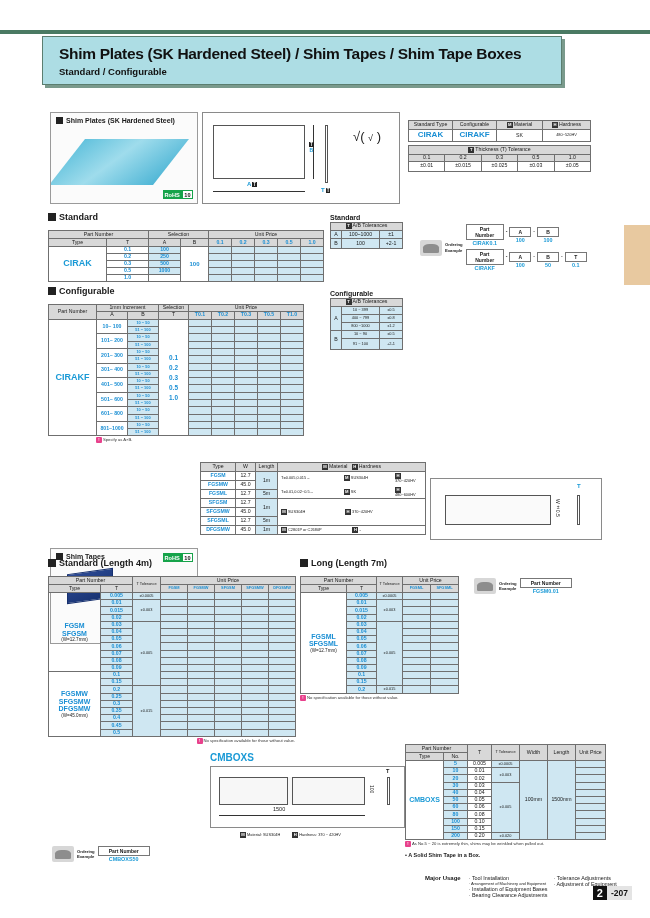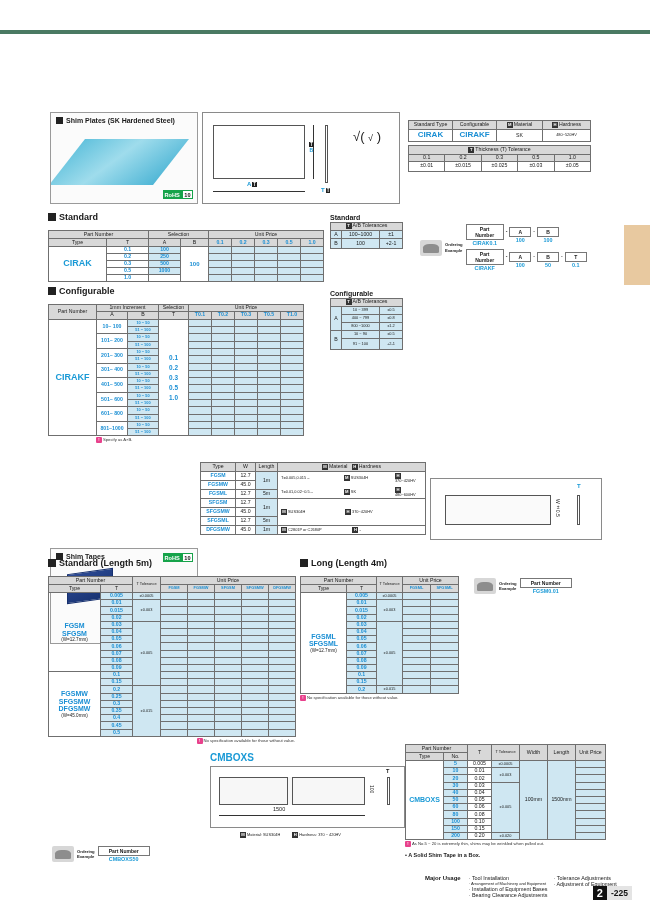--- a/index.html
+++ b/index.html
@@ -88,20 +88,26 @@
   .lbl-a { color:#1b9ad6; font-weight:bold; font-size:6px; }
 </style>
 </head>
 <body>
 
 <div class="page">
 
   <div class="top-green"></div>
   <div class="side-tab"></div>
 
+  <div class="header-wrap">
+    <div class="header-band">
+      <div class="header-title">Shim Plates (SK Hardened Steel) / Shim Tapes / Shim Tape Boxes</div>
+      <div class="header-sub">Standard / Configurable</div>
+    </div>
+  </div>
 
   <div class="panel photo" style="left:50px; top:112px; width:148px; height:92px;">
     <div style="position:absolute;left:5px;top:4px;display:flex;align-items:center;gap:3px;">
       <span class="sq" style="width:7px;height:7px;background:#222;display:inline-block;"></span>
       <span style="font-size:7px;font-weight:bold;">Shim Plates (SK Hardened Steel)</span>
     </div>
     <div class="plate3d"></div>
     <div class="rohs" style="position:absolute;right:4px;bottom:4px;">
       <span class="a">RoHS</span>
       <span class="b">10</span>
@@ -614,21 +620,21 @@
 
   <div class="panel frame" style="left:430px; top:478px; width:172px; height:62px;">
     <div style="position:absolute;left:14px;top:16px;width:106px;height:30px;border:1px solid #555;background:#fafafa;"></div>
     <div style="position:absolute;left:146px;top:16px;width:3px;height:30px;border:1px solid #555;background:#fff;"></div>
     <div style="position:absolute;left:146px;top:4px;font-size:6px;font-weight:bold;color:#1b9ad6;">T</div>
     <div style="position:absolute;left:124px;top:20px;font-size:5px;writing-mode:vertical-rl;">W±0.5</div>
   </div>
 
   <div class="panel sec-title" style="left:48px; top:558px;">
     <span class="sq"></span>
-    <span>Standard (Length 5m)</span>
+    <span>Standard (Length 4m)</span>
   </div>
   <div class="panel" style="left:48px; top:570px;">
     <table>
       <tbody>
           <tr>
         <th colspan="2" style="width:84px;height:8px;">Part Number</th>
         <th rowspan="2" style="width:28px;" class="xsmall">T Tolerance</th>
         <th colspan="5" style="width:135px;">Unit Price</th>
       </tr>
       <tr>
@@ -819,21 +825,21 @@
           </tr>
         </tbody>
     </table>
     <div class="note" style="margin-top:1px;text-align:right;width:247px;">
       <span class="pink-dot">!</span><span>No specification available for those without value.</span>
     </div>
   </div>
 
   <div class="panel sec-title" style="left:300px; top:558px;">
     <span class="sq"></span>
-    <span>Long (Length 4m)</span>
+    <span>Long (Length 7m)</span>
   </div>
   <div class="panel" style="left:300px; top:570px;">
     <table>
       <tbody>
           <tr>
         <th colspan="2" style="width:76px;height:8px;">Part Number</th>
         <th rowspan="2" style="width:26px;" class="xsmall">T Tolerance</th>
         <th colspan="2" style="width:56px;">Unit Price</th>
       </tr>
       <tr>
@@ -1068,16 +1074,16 @@
       </div>
       <div>
         <div style="font-size:5.4px;">· <span>Tolerance Adjustments</span></div>
         <div style="font-size:5.4px;">· <span>Adjustment of Equipment</span></div>
       </div>
     </div>
   </div>
 
   <div class="pagenum">
     <span class="n">2</span>
-    <span class="p">-225</span>
+    <span class="p">-207</span>
   </div>
 
 </div>
 
 </body></html>

